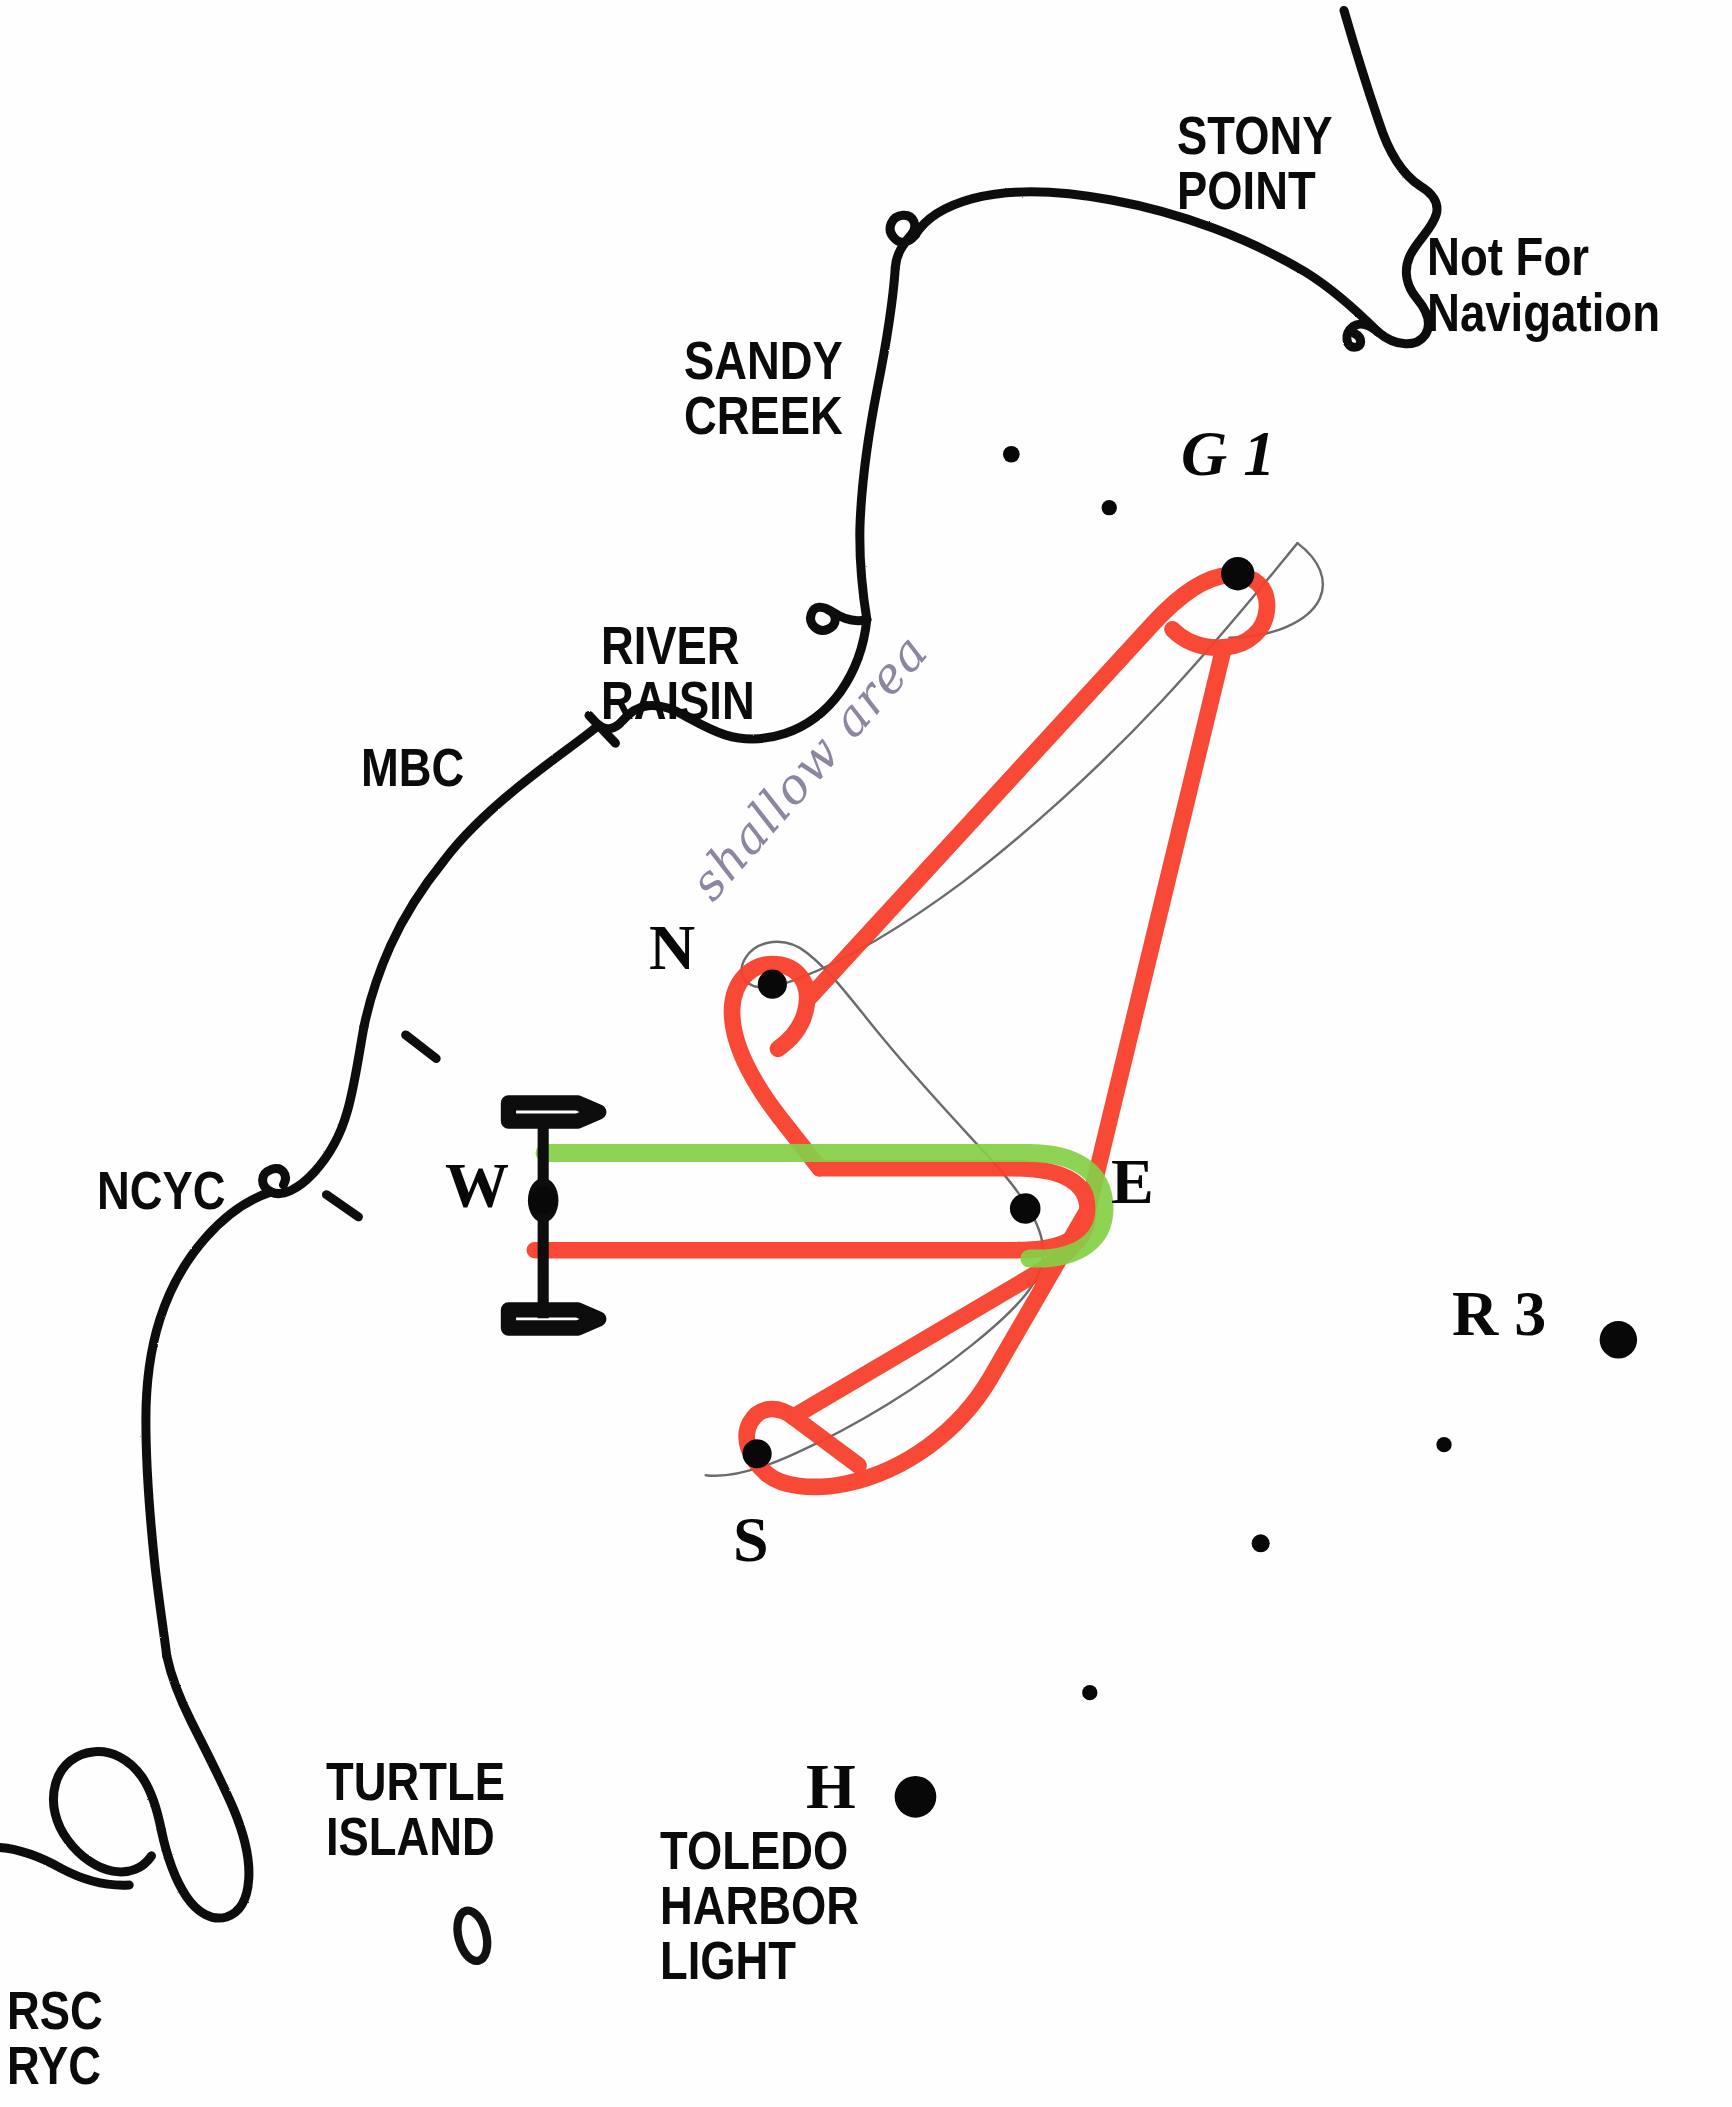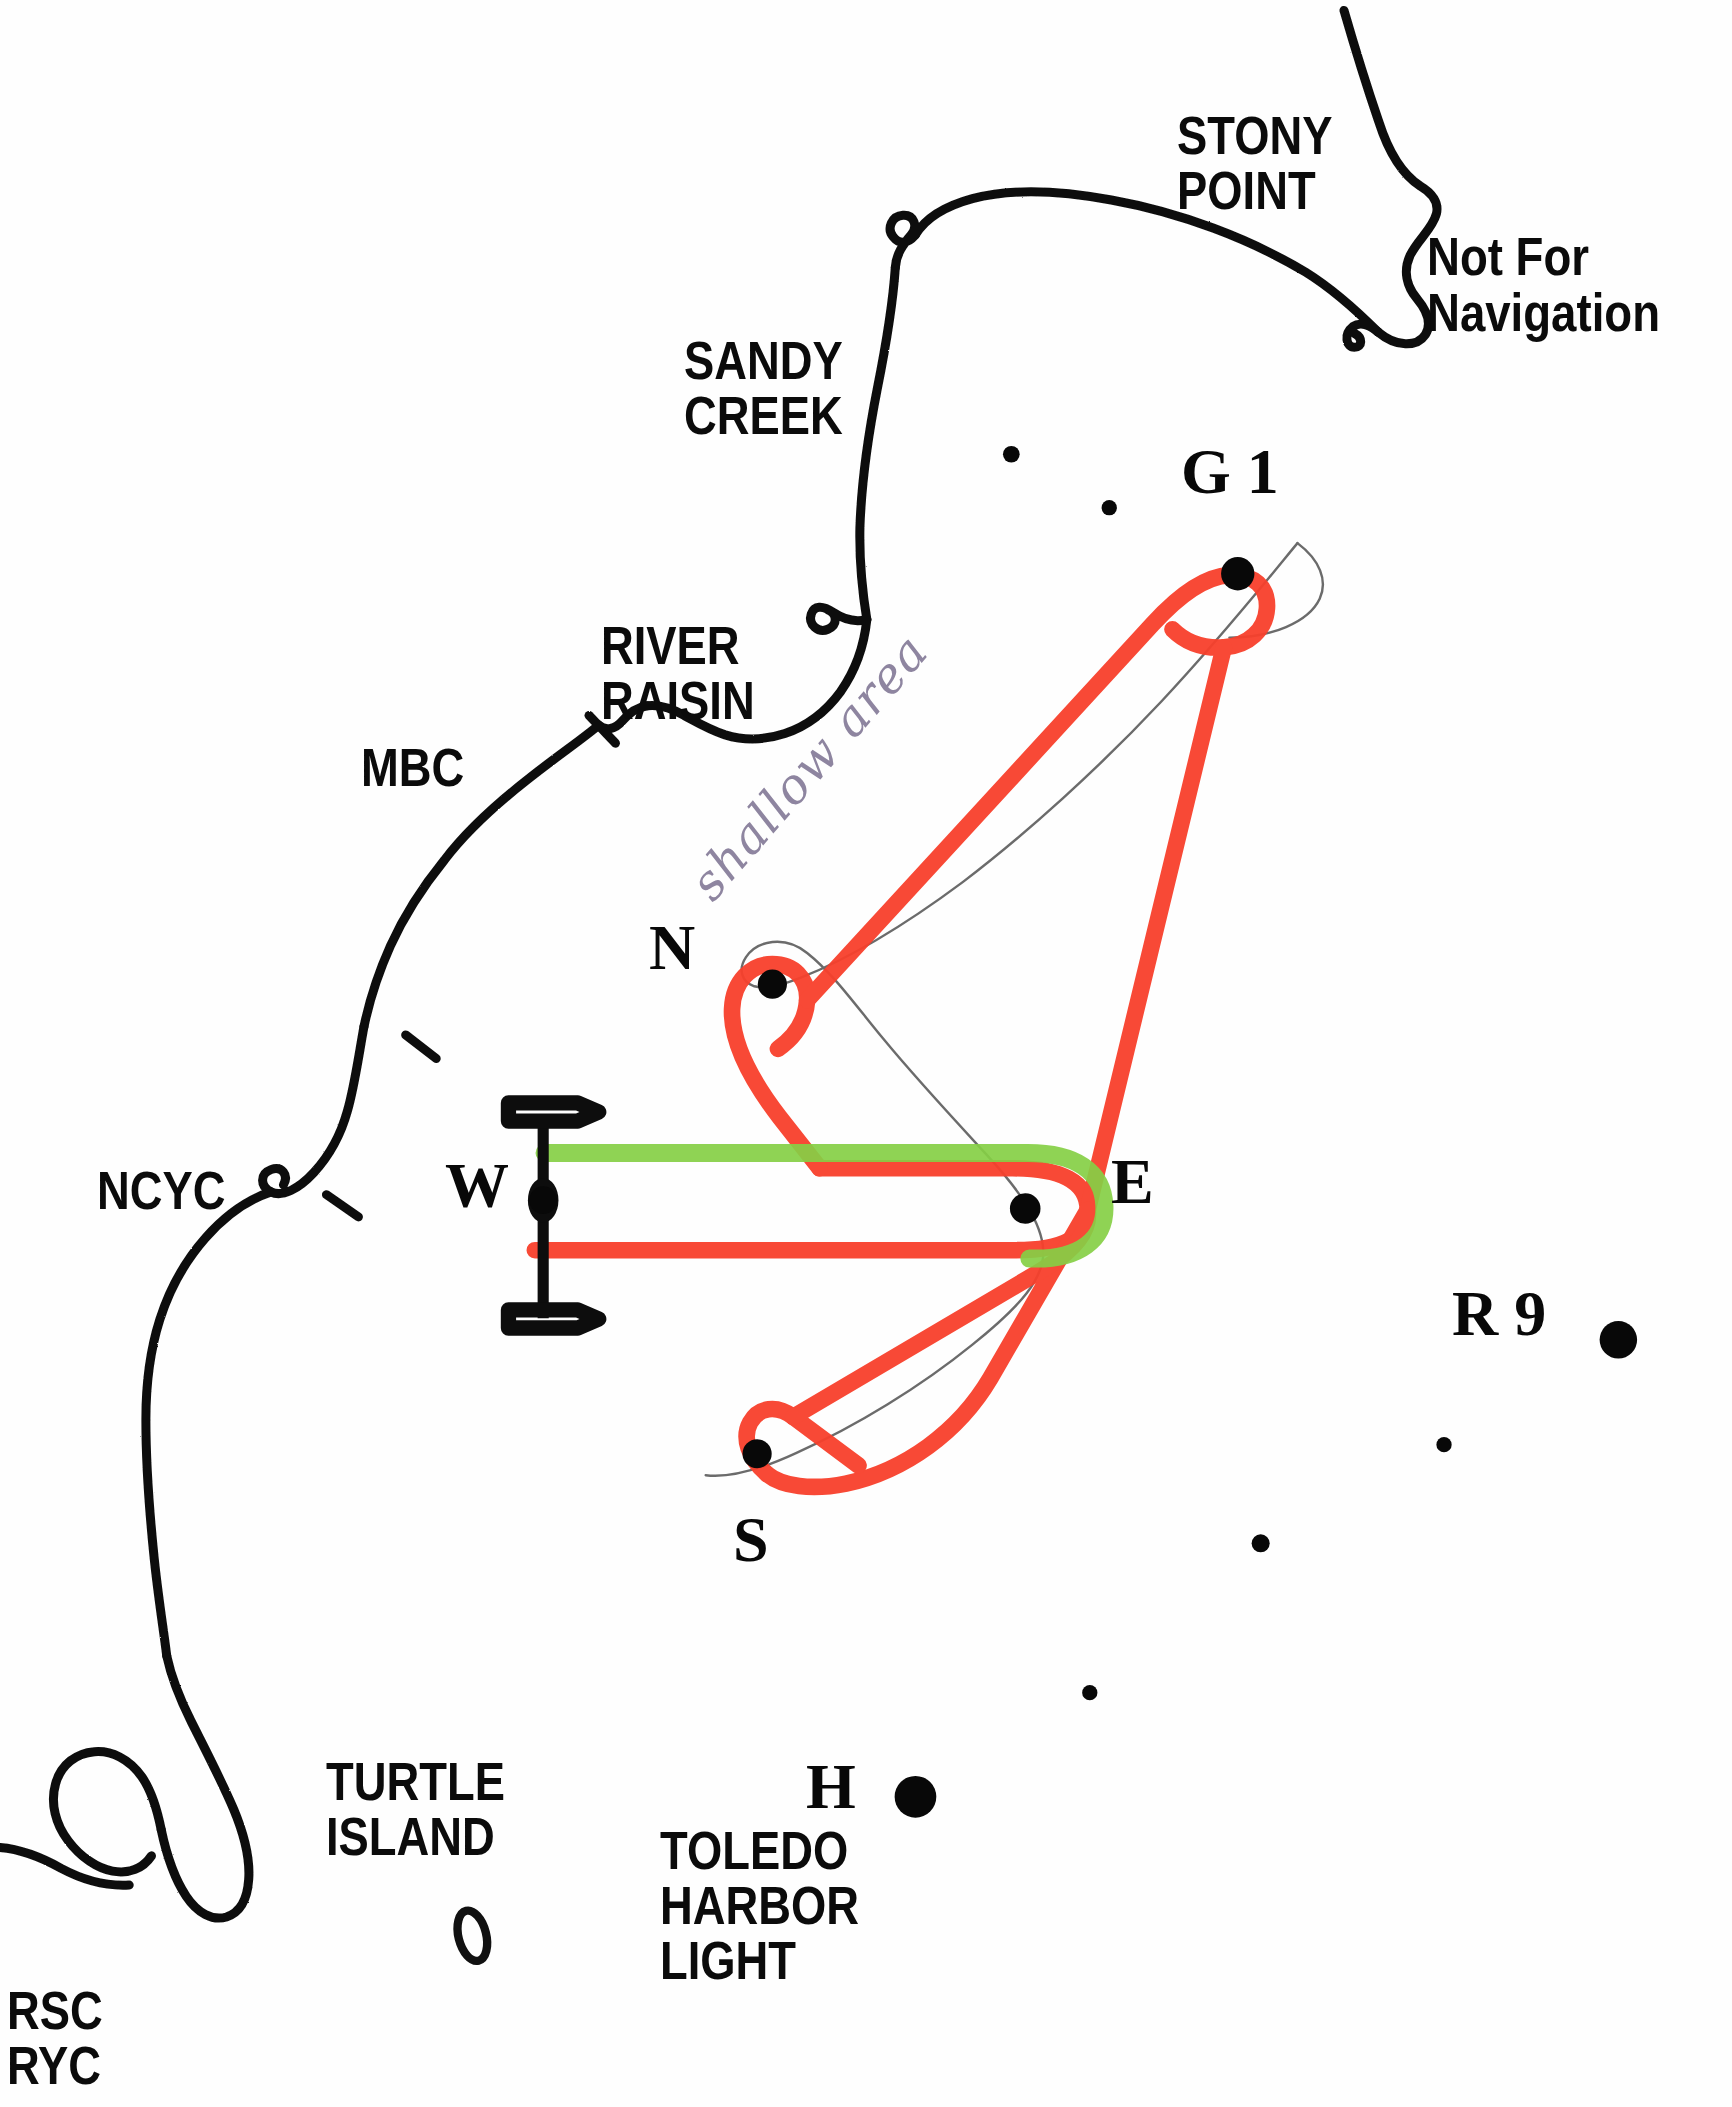--- a/index.html
+++ b/index.html
@@ -313,23 +313,23 @@
       <div class="lbl place" style="left: 1177px; top: 108px;"><span style="display: block;">STONY</span><span style="display: block;">POINT</span></div>
       <div class="lbl place" style="left: 684px; top: 333px;"><span style="display: block;">SANDY</span><span style="display: block;">CREEK</span></div>
       <div class="lbl place" style="left: 601px; top: 618px;"><span style="display: block;">RIVER</span><span style="display: block;">RAISIN</span></div>
       <div class="lbl place" style="left: 361px; top: 740px;"><span style="display: block;">MBC</span></div>
       <div class="lbl place" style="left: 97px; top: 1163px;"><span style="display: block;">NCYC</span></div>
       <div class="lbl place" style="left: 326px; top: 1754px;"><span style="display: block;">TURTLE</span><span style="display: block;">ISLAND</span></div>
       <div class="lbl place" style="left: 660px; top: 1823px;"><span style="display: block;">TOLEDO</span><span style="display: block;">HARBOR</span><span style="display: block;">LIGHT</span></div>
       <div class="lbl place" style="left: 7px; top: 1983px;"><span style="display: block;">RSC</span><span style="display: block;">RYC</span></div>
     </div>
   <div id="mark-label-layer">
-      <div class="lbl mark" style="left: 1181px; top: 439px;">G 1</div>
+      <div class="lbl mark" style="left: 1181px; top: 421px; font-style: italic;">G 1</div>
       <div class="lbl mark" style="left: 649px; top: 915px;">N</div>
       <div class="lbl mark" style="left: 445px; top: 1153px;">W</div>
       <div class="lbl mark" style="left: 1111px; top: 1149px;">E</div>
       <div class="lbl mark" style="left: 733px; top: 1507px;">S</div>
-      <div class="lbl mark" style="left: 1452px; top: 1281px;">R 9</div>
+      <div class="lbl mark" style="left: 1452px; top: 1281px;">R 3</div>
       <div class="lbl mark" style="left: 806px; top: 1754px;">H</div>
     </div>
 
 </div>
 
 
 </body></html>

